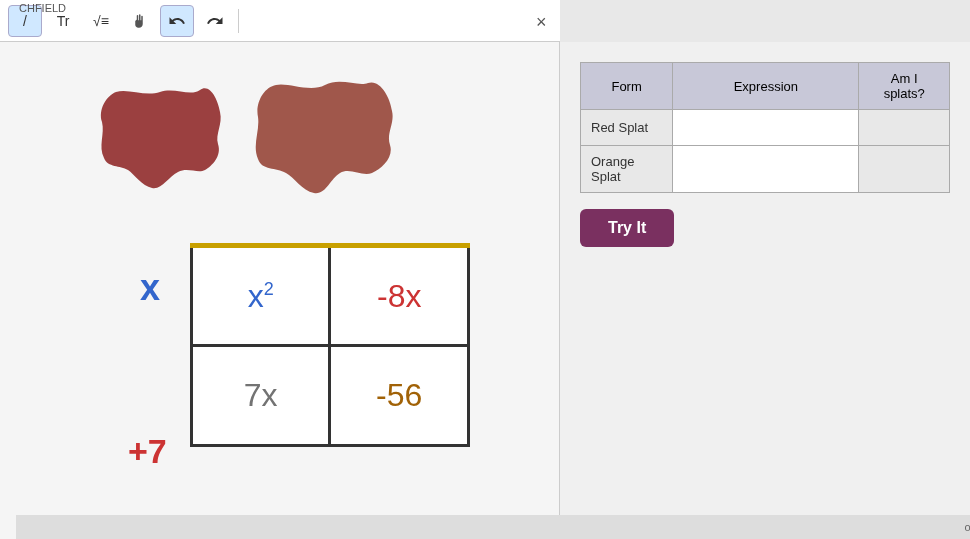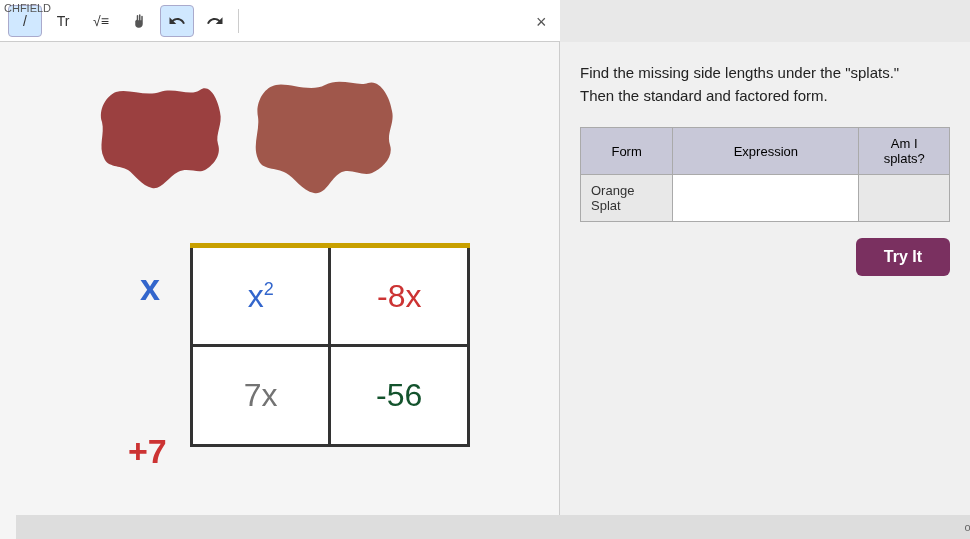--- a/index.html
+++ b/index.html
@@ -126,21 +126,21 @@
       background: #fff;
     }
 
     .grid-table .top-row td {
       border-top: 5px solid #c8a000;
     }
 
     .cell-x2 { color: #3366cc; font-size: 32px; }
     .cell-neg8x { color: #cc3333; font-size: 32px; }
     .cell-7x { color: #737373; font-size: 32px; }
-    .cell-neg56 { color: #14532d; font-size: 32px; }
+    .cell-neg56 { color: #a16207; font-size: 32px; }
 
     sup { font-size: 18px; }
 
     
     .right-panel {
       width: 410px;
       height: 497px;
       background: #f0f0f0;
       padding: 20px 20px 20px 20px;
     }
@@ -195,21 +195,21 @@
     .factored-expression {
       font-size: 14px;
       color: #555;
       text-align: center;
     }
 
     
     .try-it-container {
       margin-top: 16px;
       display: flex;
-      justify-content: flex-end;
+      justify-content: flex-start;
     }
 
     .try-it-btn {
       background: #7a3060;
       color: #fff;
       border: none;
       border-radius: 6px;
       padding: 10px 28px;
       font-size: 16px;
       cursor: pointer;
@@ -229,21 +229,21 @@
       justify-content: flex-end;
       padding: 0 10px;
       font-size: 11px;
       color: #666;
     }
 
     
     .app-name {
       position: absolute;
       top: 2px;
-      left: 4px;
+      left: 19px;
       font-size: 11px;
       color: #555;
       z-index: 20;
     }
 
     
     .close-btn {
       position: absolute;
       top: 12px;
       left: 536px;
@@ -319,35 +319,38 @@
           <tr>
             <td class="cell-7x">7x</td>
             <td class="cell-neg56">-56</td>
           </tr>
         </tbody>
       </table>
     </div>
   </div>
 
   <div class="right-panel">
-    <div class="instructions">
-      <div>Find the missing side lengths under the "splats."</div>
-      <div>Then the standard and factored form.</div>
-    </div>
 
     <table class="form-table">
       <thead>
         <tr>
           <th>Form</th>
           <th>Expression</th>
           <th>Am I splats?</th>
         </tr>
       </thead>
       <tbody>
 
+        <tr>
+          <td class="form-label">Red Splat</td>
+          <td class="expression-cell">
+            <input type="text" style="width: 100%; border: none; outline: none; font-size: 13px;">
+          </td>
+          <td class="correct-cell"></td>
+        </tr>
 
         <tr>
           <td class="form-label">Orange Splat</td>
           <td class="expression-cell">
             <input type="text" style="width: 100%; border: none; outline: none; font-size: 13px;">
           </td>
           <td class="correct-cell"></td>
         </tr>
 
 

